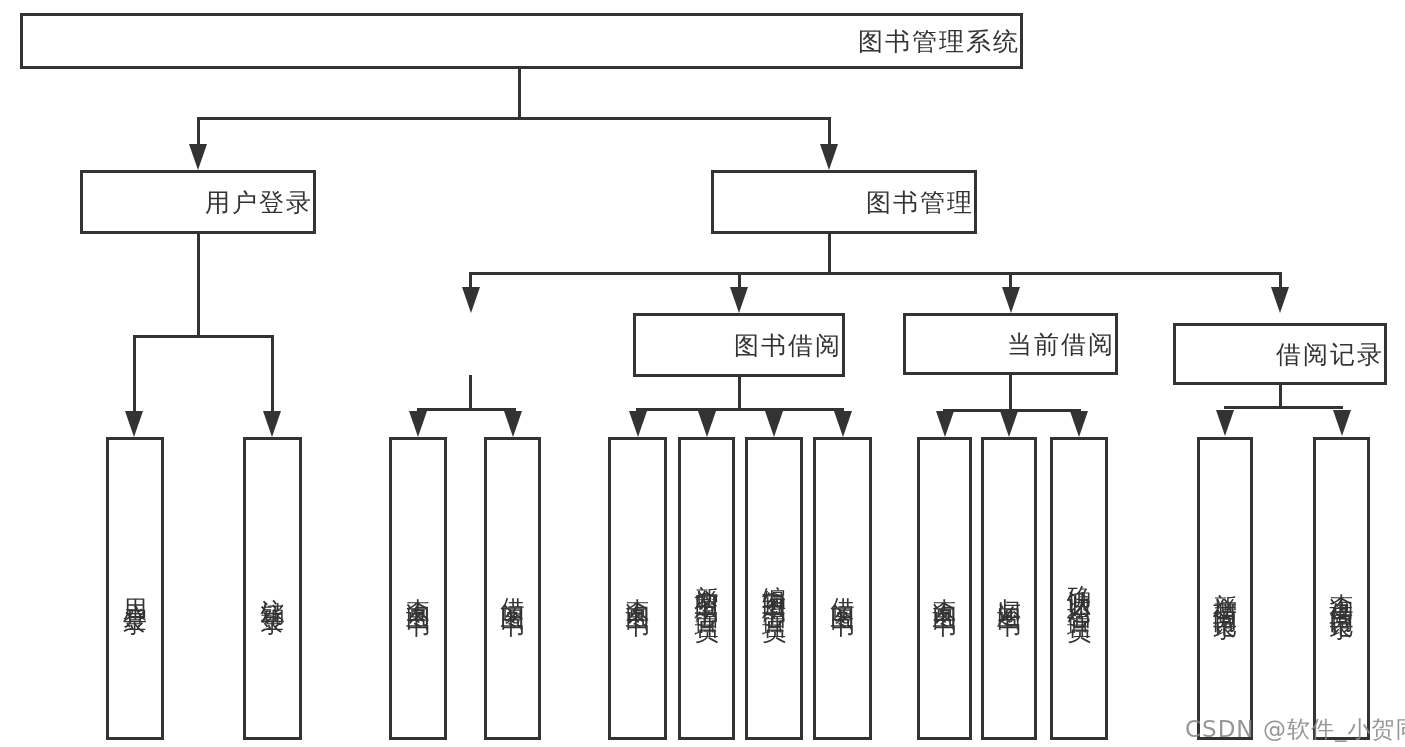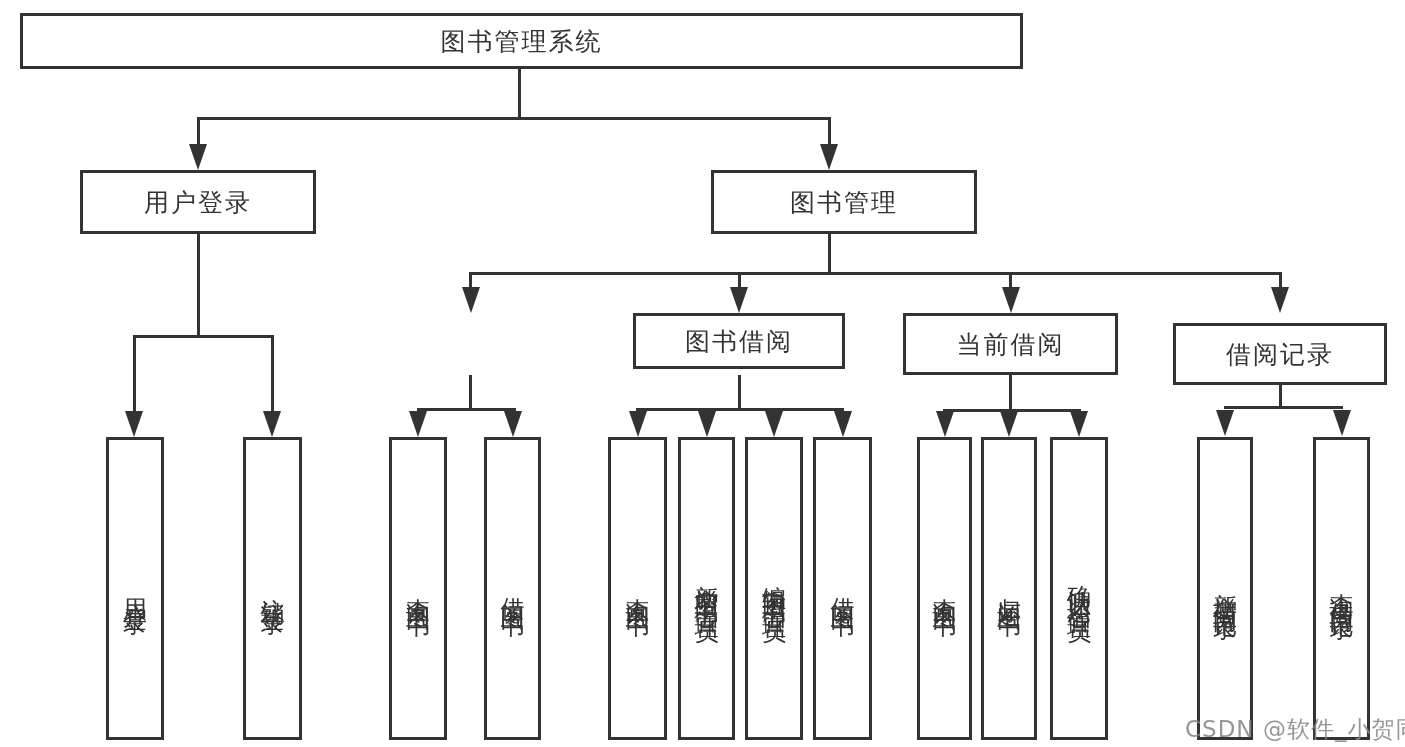--- a/index.html
+++ b/index.html
@@ -5,21 +5,21 @@
   html,body{margin:0;padding:0;background:#ffffff;}
   .canvas{
     position:relative;width:1405px;height:747px;background:#ffffff;
     font-family:"DejaVu Sans","Liberation Sans",sans-serif;overflow:hidden;
   }
   .box{
     position:absolute;background:#ffffff;border:3px solid #333333;
     box-sizing:border-box;display:flex;align-items:center;justify-content:center;
     color:#333333;z-index:2;
   }
-  .hbox{font-size:25px;letter-spacing:2px;white-space:nowrap;}
+  .hbox{font-size:25px;letter-spacing:2px;white-space:nowrap;justify-content:flex-end;}
   .vbox{
     writing-mode:vertical-rl;text-orientation:mixed;
     font-size:24px;letter-spacing:5px;line-height:1;
   }
   .vl{position:absolute;width:3px;background:#333333;z-index:1;}
   .hl{position:absolute;height:3px;background:#333333;z-index:1;}
   .ar{
     position:absolute;width:0;height:0;z-index:3;
     border-left:9px solid transparent;border-right:9px solid transparent;
     border-top:26px solid #333333;
@@ -64,21 +64,21 @@
   <div class="hl" style="left:469px;top:272px;width:813px;"></div>
   <div class="vl" style="left:469px;top:274px;height:13px;"></div>
   <div class="ar" style="left:462px;top:287px;"></div>
   <div class="vl" style="left:738px;top:274px;height:13px;"></div>
   <div class="ar" style="left:730px;top:287px;"></div>
   <div class="vl" style="left:1009px;top:274px;height:13px;"></div>
   <div class="ar" style="left:1002px;top:287px;"></div>
   <div class="vl" style="left:1279px;top:274px;height:13px;"></div>
   <div class="ar" style="left:1271px;top:287px;"></div>
 
-  <div class="box hbox" style="left:633px;top:313px;width:212px;height:56px;">
+  <div class="box hbox" style="left:633px;top:313px;width:212px;height:64px;">
     <span>图书借阅</span>
   </div>
   <div class="box hbox" style="left:903px;top:313px;width:215px;height:62px;">
     <span>当前借阅</span>
   </div>
   <div class="box hbox" style="left:1173px;top:323px;width:214px;height:62px;">
     <span>借阅记录</span>
   </div>
 
   <div class="vl" style="left:469px;top:375px;height:33px;"></div>

